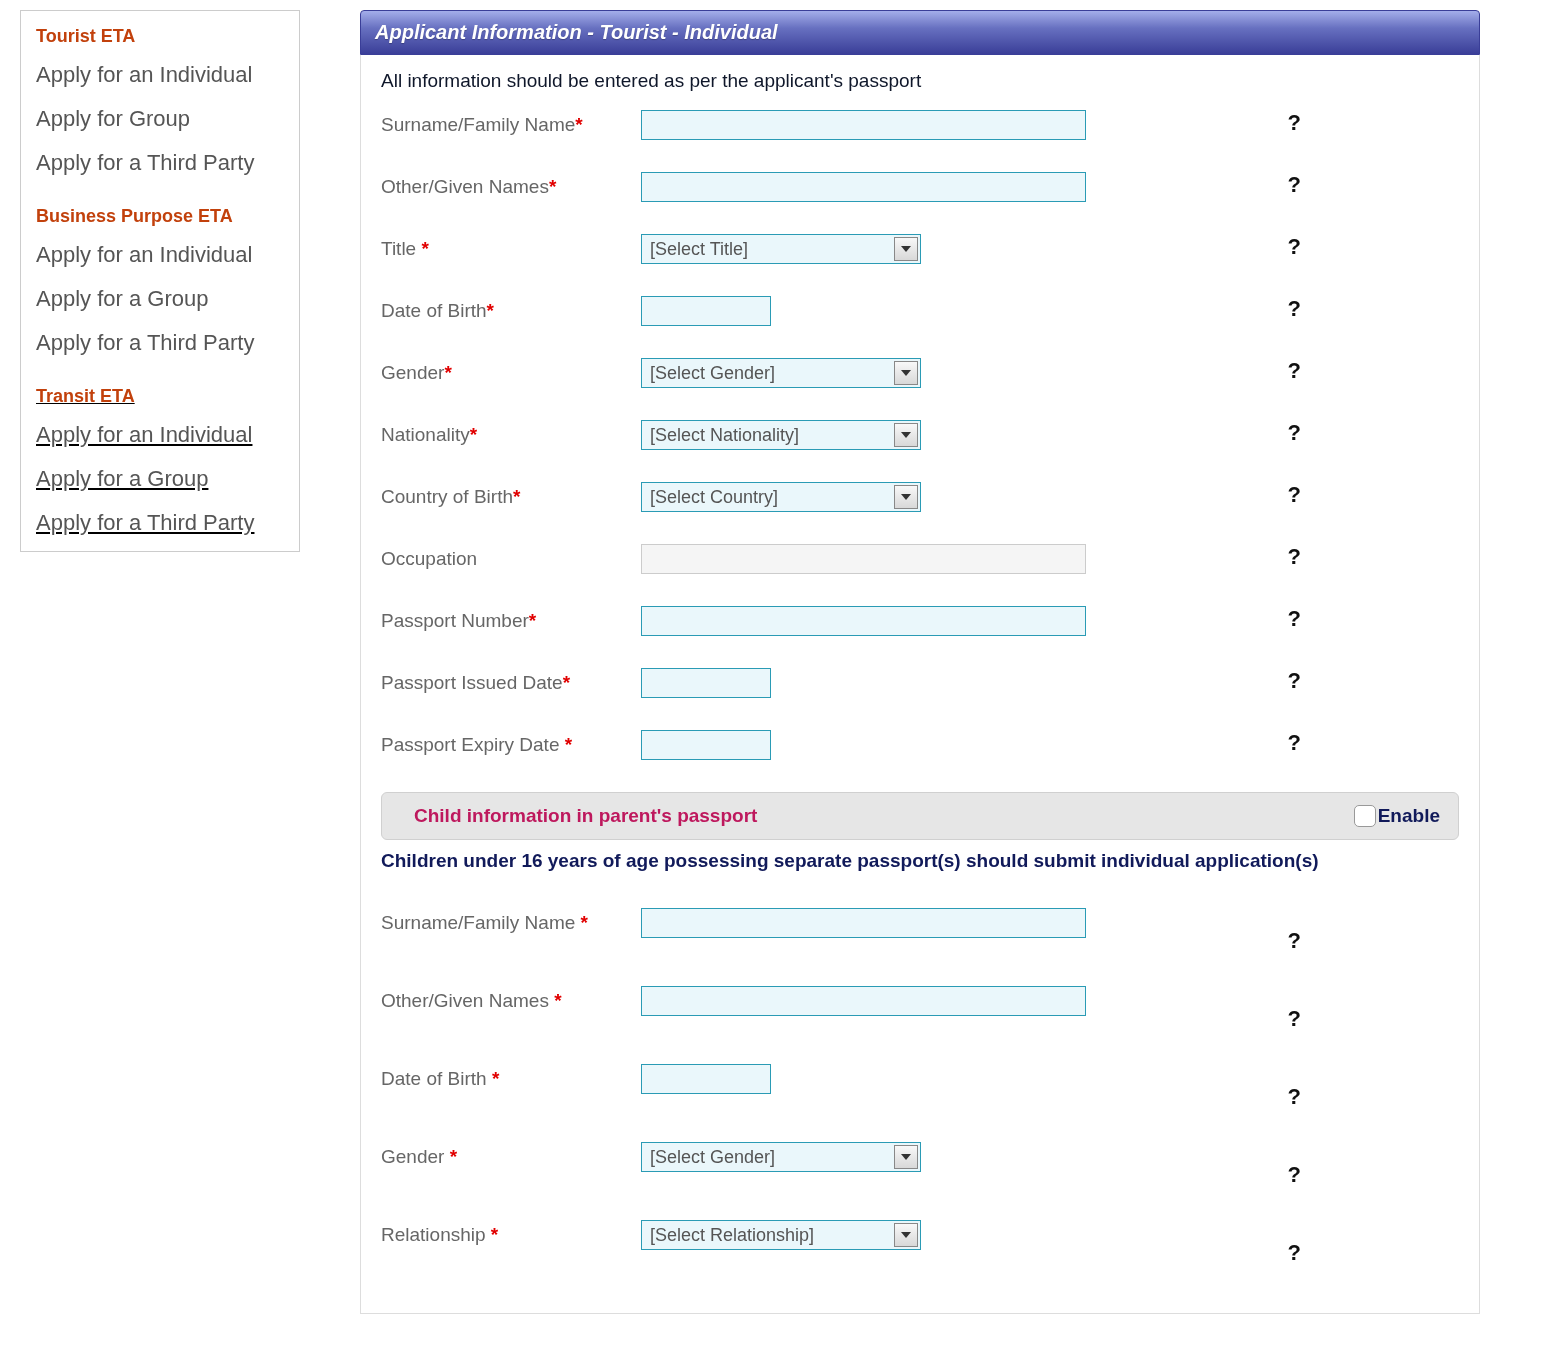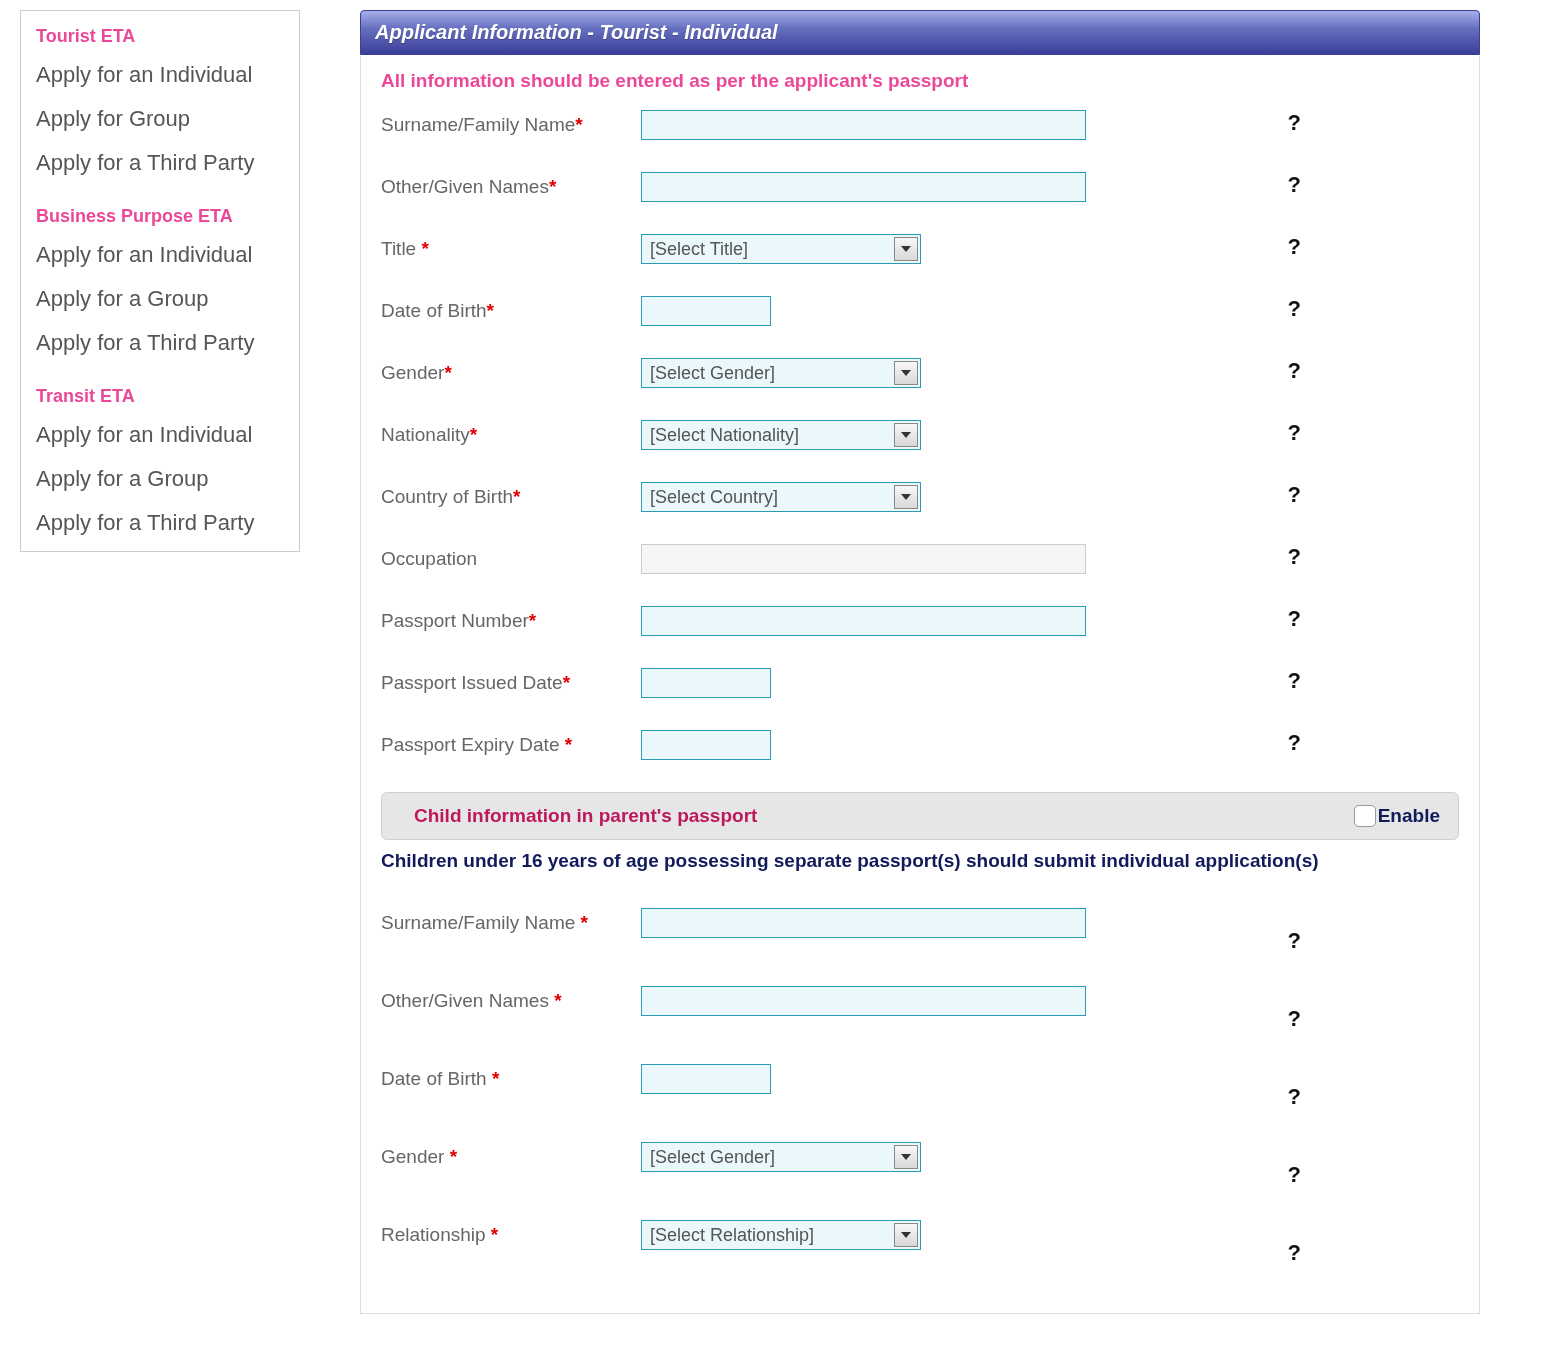--- a/index.html
+++ b/index.html
@@ -14,23 +14,23 @@
     align-items: flex-start;
     gap: 60px;
   }
   .sidebar {
     width: 280px;
     border: 1px solid #ccc;
     padding: 15px 15px 15px 15px;
     background: #fff;
   }
   .sidebar-section { margin-bottom: 30px; }
-  .sidebar-section:last-child { margin-bottom: 0; }
+  .sidebar-section:last-child { margin-bottom: 0; text-decoration: underline; }
   .sidebar-heading {
-    color: #ec4899;
+    color: #c2410c;
     font-weight: bold;
     font-size: 18px;
     margin-bottom: 15px;
   }
   .sidebar-item {
     color: #555;
     font-size: 22px;
     margin-bottom: 18px;
     cursor: pointer;
   }
@@ -50,24 +50,23 @@
     border-radius: 4px 4px 0 0;
     text-shadow: 0 1px 1px rgba(0,0,0,0.25);
   }
   .panel-body {
     border: 1px solid #ddd;
     border-top: none;
     background: #fff;
     padding: 15px 20px 15px 20px;
   }
   .notice {
-    color: #ec4899;
+    color: #0f172a;
     font-size: 19px;
     margin-bottom: 18px;
-    font-weight: bold;
   }
   .form-row {
     display: flex;
     align-items: flex-start;
     margin-bottom: 32px;
   }
   .form-label {
     width: 260px;
     color: #666;
     font-size: 19px;

